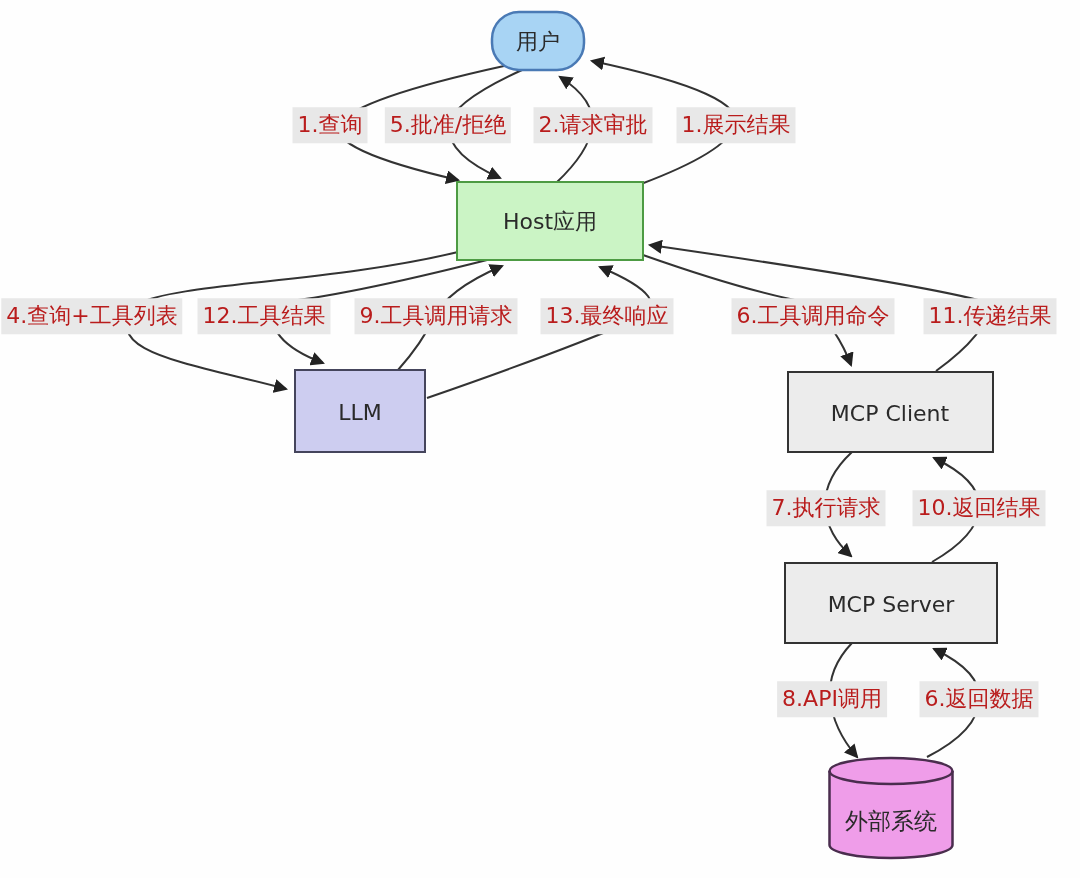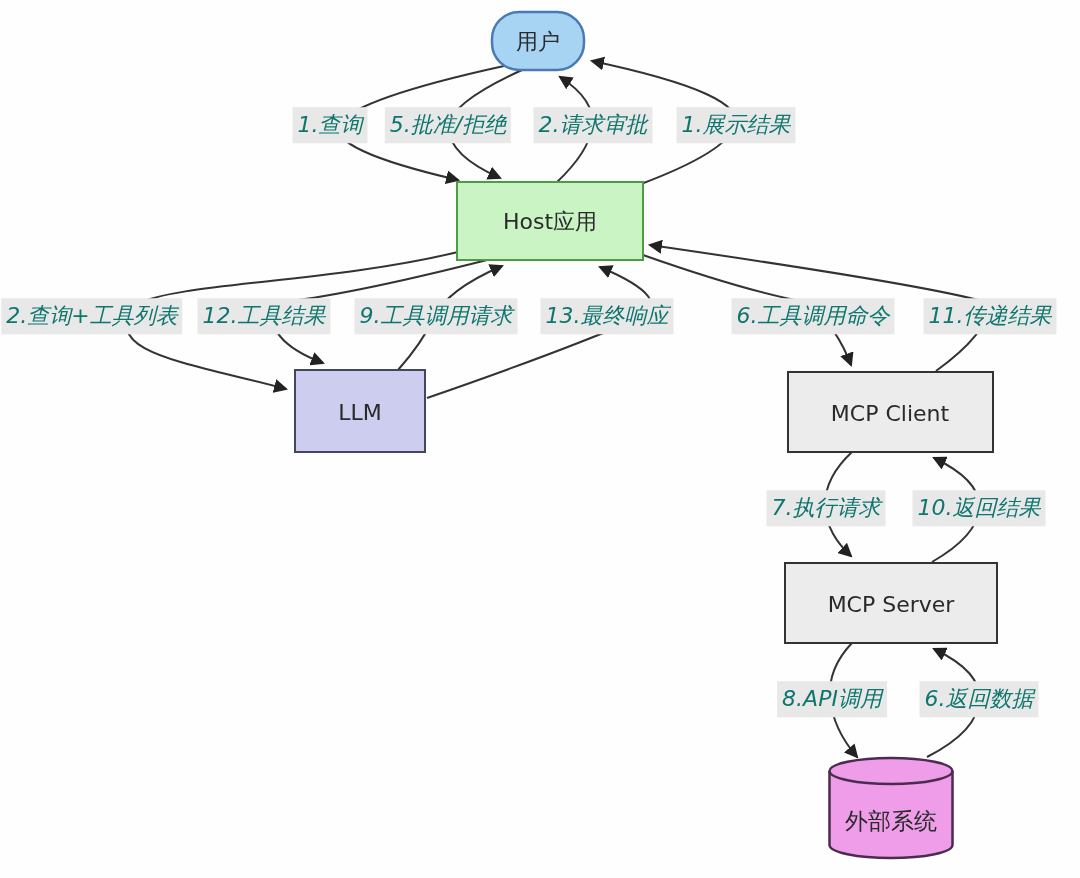--- a/index.html
+++ b/index.html
@@ -16,26 +16,25 @@
     transform:translate(-50%,-50%);
     font-size:22px;
     color:#2a2a2a;
     white-space:nowrap;
     text-align:left;
   }
   .edge-label{
     position:absolute;
     transform:translate(-50%,-50%);
     background:#e8e8e8;
-    color:#0f766e;
+    color:#b91c1c;
     font-size:22px;
     line-height:1.25;
     padding:4px 5px;
     white-space:nowrap;
-    font-style:italic;
   }
   .cyl-label{font-size:23px;}
 </style>
 </head>
 <body>
 
 <div class="canvas">
 
   <svg class="layer" width="1080" height="878" viewBox="0 0 1080 878">
     <defs>
@@ -76,21 +75,21 @@
   <div class="node-label" style="left:550px;top:222px">Host应用</div>
   <div class="node-label" style="left:360px;top:412px">LLM</div>
   <div class="node-label" style="left:890px;top:413px">MCP Client</div>
   <div class="node-label" style="left:891px;top:604px">MCP Server</div>
   <div class="node-label cyl-label" style="left:891px;top:821px">外部系统</div>
 
   <div class="edge-label" style="left:330px;top:125px">1.查询</div>
   <div class="edge-label" style="left:448px;top:125px">5.批准/拒绝</div>
   <div class="edge-label" style="left:593px;top:125px">2.请求审批</div>
   <div class="edge-label" style="left:736px;top:125px">1.展示结果</div>
-  <div class="edge-label" style="left:92px;top:316px">2.查询+工具列表</div>
+  <div class="edge-label" style="left:92px;top:316px">4.查询+工具列表</div>
   <div class="edge-label" style="left:264px;top:316px">12.工具结果</div>
   <div class="edge-label" style="left:436px;top:316px">9.工具调用请求</div>
   <div class="edge-label" style="left:607px;top:316px">13.最终响应</div>
   <div class="edge-label" style="left:813px;top:316px">6.工具调用命令</div>
   <div class="edge-label" style="left:990px;top:316px">11.传递结果</div>
   <div class="edge-label" style="left:826px;top:508px">7.执行请求</div>
   <div class="edge-label" style="left:979px;top:508px">10.返回结果</div>
   <div class="edge-label" style="left:832px;top:699px">8.API调用</div>
   <div class="edge-label" style="left:979px;top:699px">6.返回数据</div>
 

